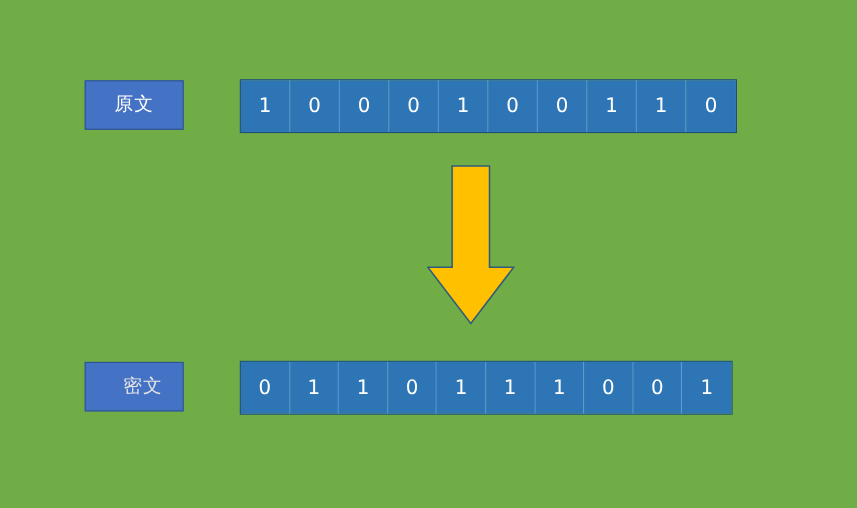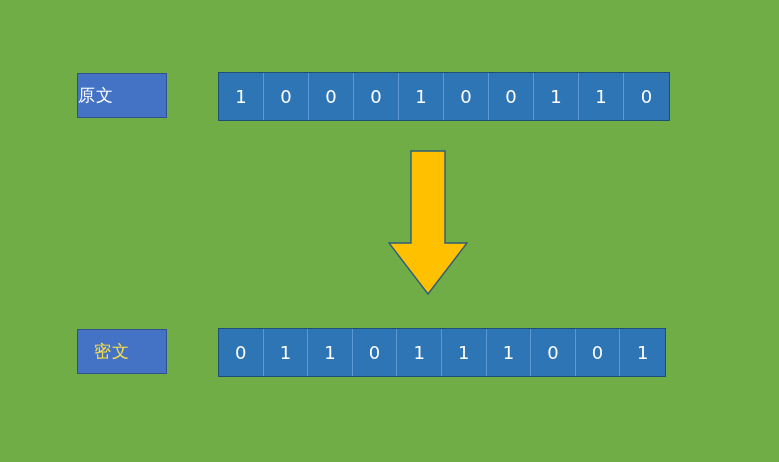--- a/index.html
+++ b/index.html
@@ -25,21 +25,21 @@
   
   .label-box {
     position: absolute;
     width: 90px;
     height: 45px;
     background: #4472C4;
     border: 1px solid #2F528F;
     box-sizing: border-box;
     display: flex;
     align-items: center;
-    justify-content: flex-start;
+    justify-content: center;
     color: #FFFFFF;
     font-size: 17px;
     letter-spacing: 1px;
     line-height: 1;
     font-family: "DejaVu Sans", "Liberation Sans", sans-serif;
   }
   #label-plaintext  { left: 77px;  top: 73px;  }
   #label-ciphertext { left: 77px;  top: 329px; }
 
   
@@ -101,21 +101,21 @@
       <div class="bit-cell" style="background: rgb(46, 117, 182); color: rgb(255, 255, 255); border-right-color: rgb(91, 155, 213);">1</div>
       <div class="bit-cell" style="background: rgb(46, 117, 182); color: rgb(255, 255, 255);">0</div>
     </div>
 
   <div id="arrow-down">
     <svg width="80" height="146" viewBox="0 0 80 146" xmlns="http://www.w3.org/2000/svg">
       <polygon id="arrow-shape" points="23,1 57,1 57,93 79,93 40,144 1,93 23,93" fill="#FFC000" stroke="#2E5C7A" stroke-width="1.4" stroke-linejoin="miter"></polygon>
     </svg>
   </div>
 
-  <div id="label-ciphertext" class="label-box" style="background: rgb(68, 114, 196); border-color: rgb(47, 82, 143); color: #fde047; padding-left: 16px;">
+  <div id="label-ciphertext" class="label-box" style="background: rgb(68, 114, 196); border-color: rgb(47, 82, 143); color: #e5e5e5; padding-left: 16px;">
     <span>密文</span>
   </div>
 
   <div id="bit-row-ciphertext" class="bit-row" style="border-color: rgb(31, 78, 121);">
       <div class="bit-cell" style="background: rgb(46, 117, 182); color: rgb(255, 255, 255); border-right-color: rgb(91, 155, 213);">0</div>
       <div class="bit-cell" style="background: rgb(46, 117, 182); color: rgb(255, 255, 255); border-right-color: rgb(91, 155, 213);">1</div>
       <div class="bit-cell" style="background: rgb(46, 117, 182); color: rgb(255, 255, 255); border-right-color: rgb(91, 155, 213);">1</div>
       <div class="bit-cell" style="background: rgb(46, 117, 182); color: rgb(255, 255, 255); border-right-color: rgb(91, 155, 213);">0</div>
       <div class="bit-cell" style="background: rgb(46, 117, 182); color: rgb(255, 255, 255); border-right-color: rgb(91, 155, 213);">1</div>
       <div class="bit-cell" style="background: rgb(46, 117, 182); color: rgb(255, 255, 255); border-right-color: rgb(91, 155, 213);">1</div>

